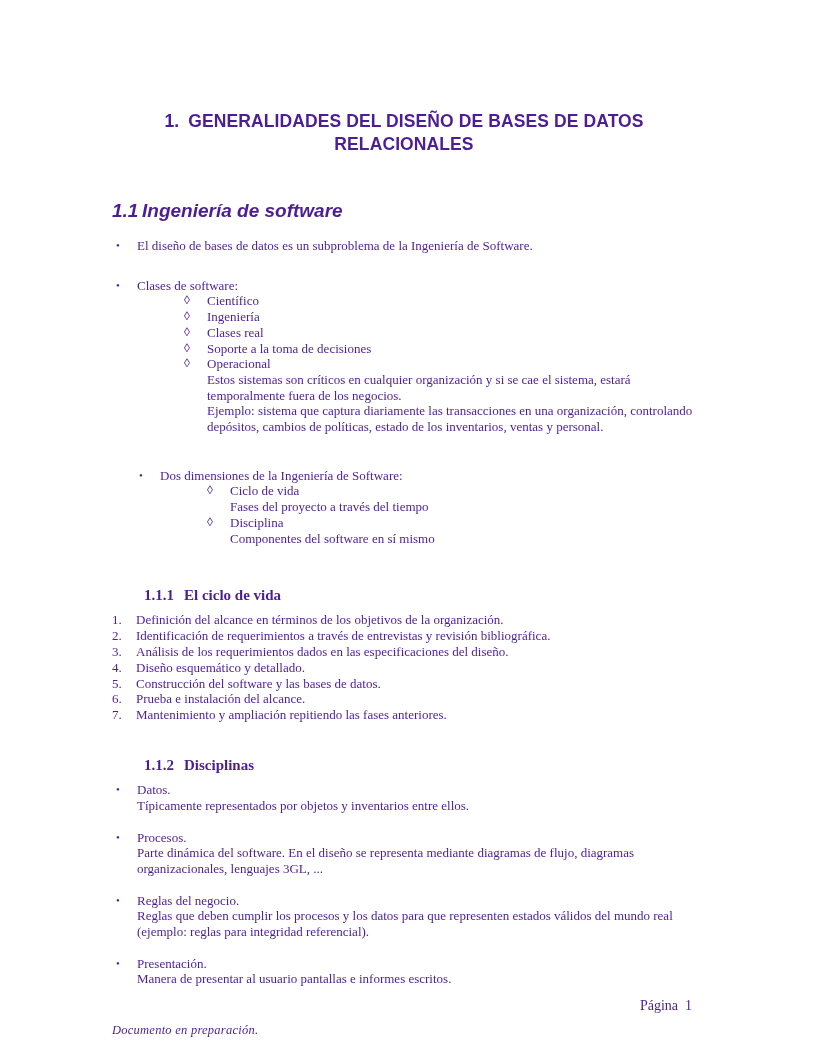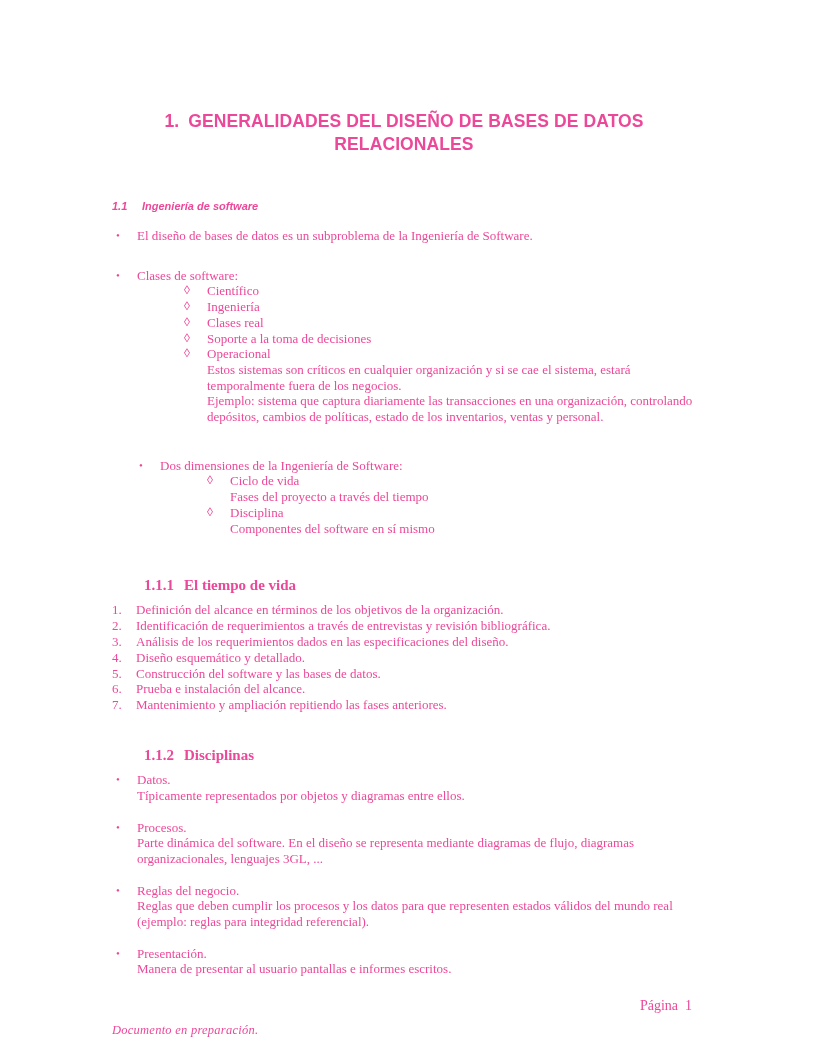--- a/index.html
+++ b/index.html
@@ -7,21 +7,21 @@
     padding: 0;
     background: #ffffff;
   }
   .page {
     position: relative;
     width: 816px;
     height: 1056px;
     background: #ffffff;
     overflow: hidden;
     font-family: "Liberation Serif", "DejaVu Serif", serif;
-    color: #ec4899;
+    color: #4c1d95;
   }
   .content {
     position: absolute;
     left: 112px;
     top: 0;
     width: 584px;
   }
 
   
   .doc-title {
@@ -35,21 +35,21 @@
   }
   .doc-title .num {
     margin-right: 9px;
   }
 
   
   .h2 {
     font-family: "Liberation Sans", "DejaVu Sans", sans-serif;
     font-weight: bold;
     font-style: italic;
-    font-size: 11px;
+    font-size: 19px;
     margin-top: 44px;
     margin-bottom: 0;
   }
   .h2 .num {
     display: inline-block;
     min-width: 30px;
   }
 
   
   .h3 {
@@ -239,21 +239,21 @@
           <span class="marker">◊</span>
           <span>Disciplina</span>
         </li>
         <li class="dcont">Componentes del software en sí mismo</li>
       </ul>
     </div>
 
     <div style="height:41px"></div>
 
     <h3 class="h3">
-      <span class="num">1.1.1</span><span>El tiempo de vida</span>
+      <span class="num">1.1.1</span><span>El ciclo de vida</span>
     </h3>
 
     <div style="height:8px"></div>
 
     <ol class="numlist">
       <li class="num-row">
         <span class="marker">1.</span>
         <span>Definición del alcance en términos de los objetivos de la organización.</span>
       </li>
       <li class="num-row">
@@ -287,21 +287,21 @@
     <h3 class="h3">
       <span class="num">1.1.2</span><span>Disciplinas</span>
     </h3>
 
     <div style="height:8px"></div>
 
     <ul class="bullets">
       <li class="bullet-row">
         <span class="marker">•</span>
         <span>Datos.</span>
-        <span class="sub">Típicamente representados por objetos y diagramas entre ellos.</span>
+        <span class="sub">Típicamente representados por objetos y inventarios entre ellos.</span>
       </li>
 
       <div class="gap-md"></div>
 
       <li class="bullet-row">
         <span class="marker">•</span>
         <span>Procesos.</span>
         <span class="sub">Parte dinámica del software. En el diseño se representa mediante diagramas de flujo, diagramas organizacionales, lenguajes 3GL, ...</span>
       </li>
 

